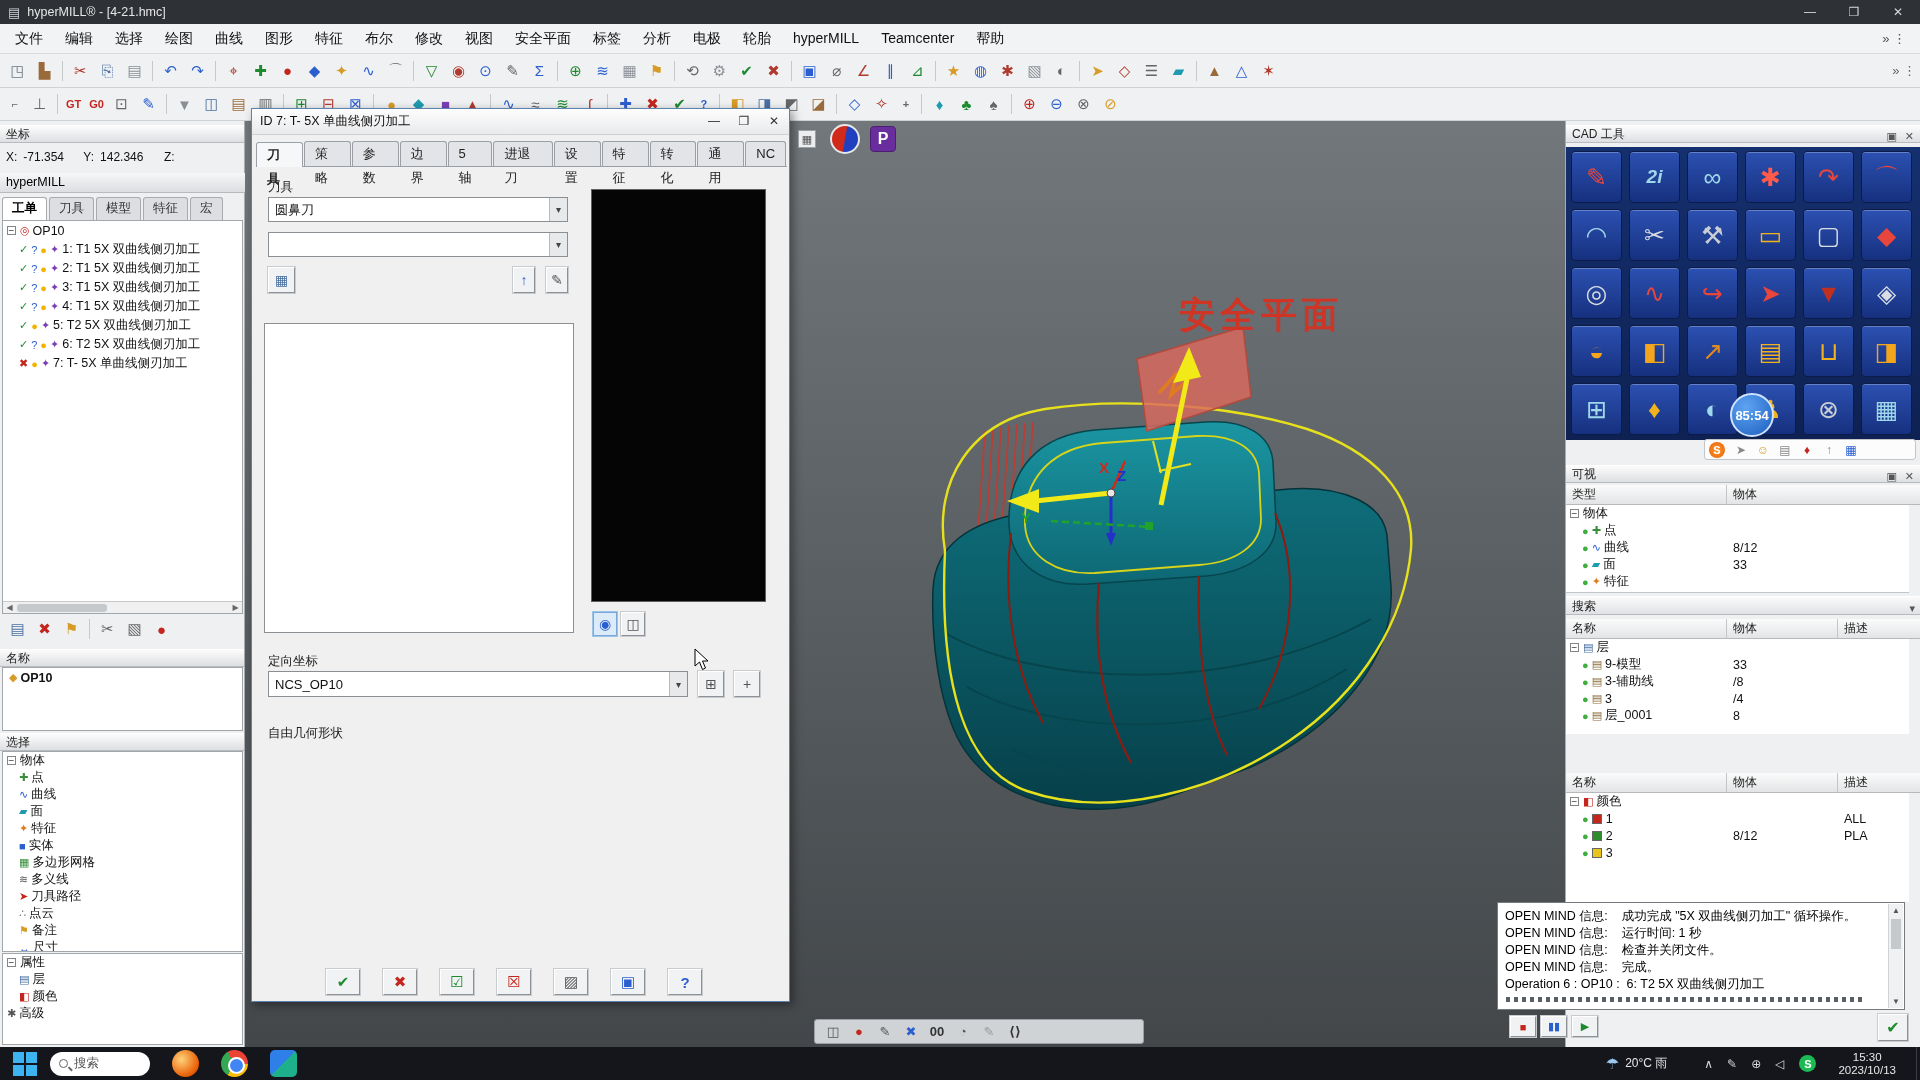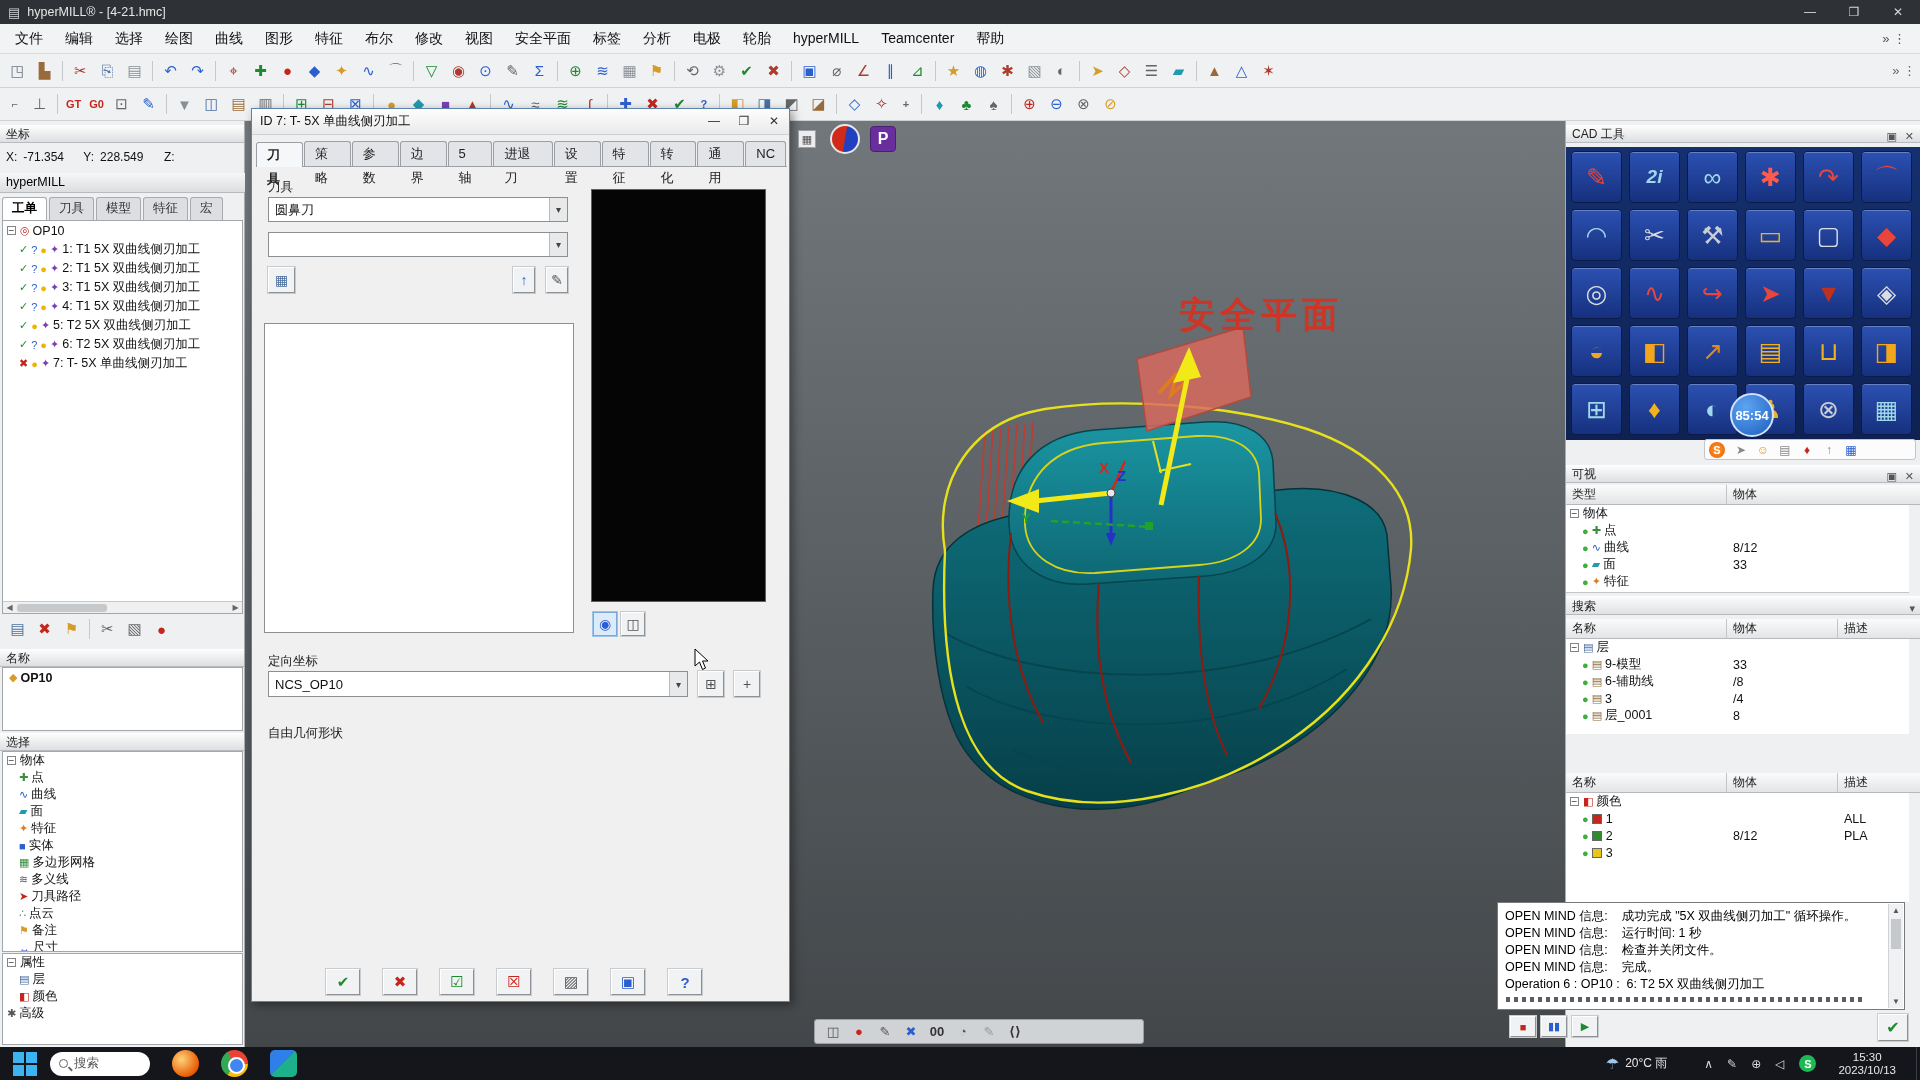--- a/index.html
+++ b/index.html
@@ -360,21 +360,21 @@
       <span class="tbi" style="color: rgb(153, 153, 153);">✎</span>
       <span class="tbi text" style="color: rgb(51, 51, 51);">⟨⟩</span>
     </div>
 
   <div id="leftpanel" class="abs">
     <div class="lp-header" style="top:4px;">坐标</div>
     <div id="coord-values">
       <span>X:</span>
       <span style="width:54px;">-71.354</span>
       <span>Y:</span>
-      <span style="width:58px;">228.549</span>
+      <span style="width:58px;">142.346</span>
       <span>Z:</span>
     </div>
     <div id="hm-titlebar">hyperMILL</div>
     <div id="lp-tabs">
         <div class="lp-tab active">工单</div>
         <div class="lp-tab">刀具</div>
         <div class="lp-tab">模型</div>
         <div class="lp-tab">特征</div>
         <div class="lp-tab">宏</div>
       </div>
@@ -693,21 +693,21 @@
         </div>
         <div class="tree-row" style="padding-left: 16px;">
           <span class="ticon" style="color: rgb(63, 174, 63);">●</span>
           <span class="ticon" style="color: rgb(138, 109, 59);">▤</span>
           <span class="lbl">9-模型</span>
           <span class="colcell" style="left: 167px;">33</span>
         </div>
         <div class="tree-row" style="padding-left: 16px;">
           <span class="ticon" style="color: rgb(63, 174, 63);">●</span>
           <span class="ticon" style="color: rgb(138, 109, 59);">▤</span>
-          <span class="lbl">6-辅助线</span>
+          <span class="lbl">3-辅助线</span>
           <span class="colcell" style="left: 167px;">/8</span>
         </div>
         <div class="tree-row" style="padding-left: 16px;">
           <span class="ticon" style="color: rgb(63, 174, 63);">●</span>
           <span class="ticon" style="color: rgb(138, 109, 59);">▤</span>
           <span class="lbl">3</span>
           <span class="colcell" style="left: 167px;">/4</span>
         </div>
         <div class="tree-row" style="padding-left: 16px;">
           <span class="ticon" style="color: rgb(63, 174, 63);">●</span>

